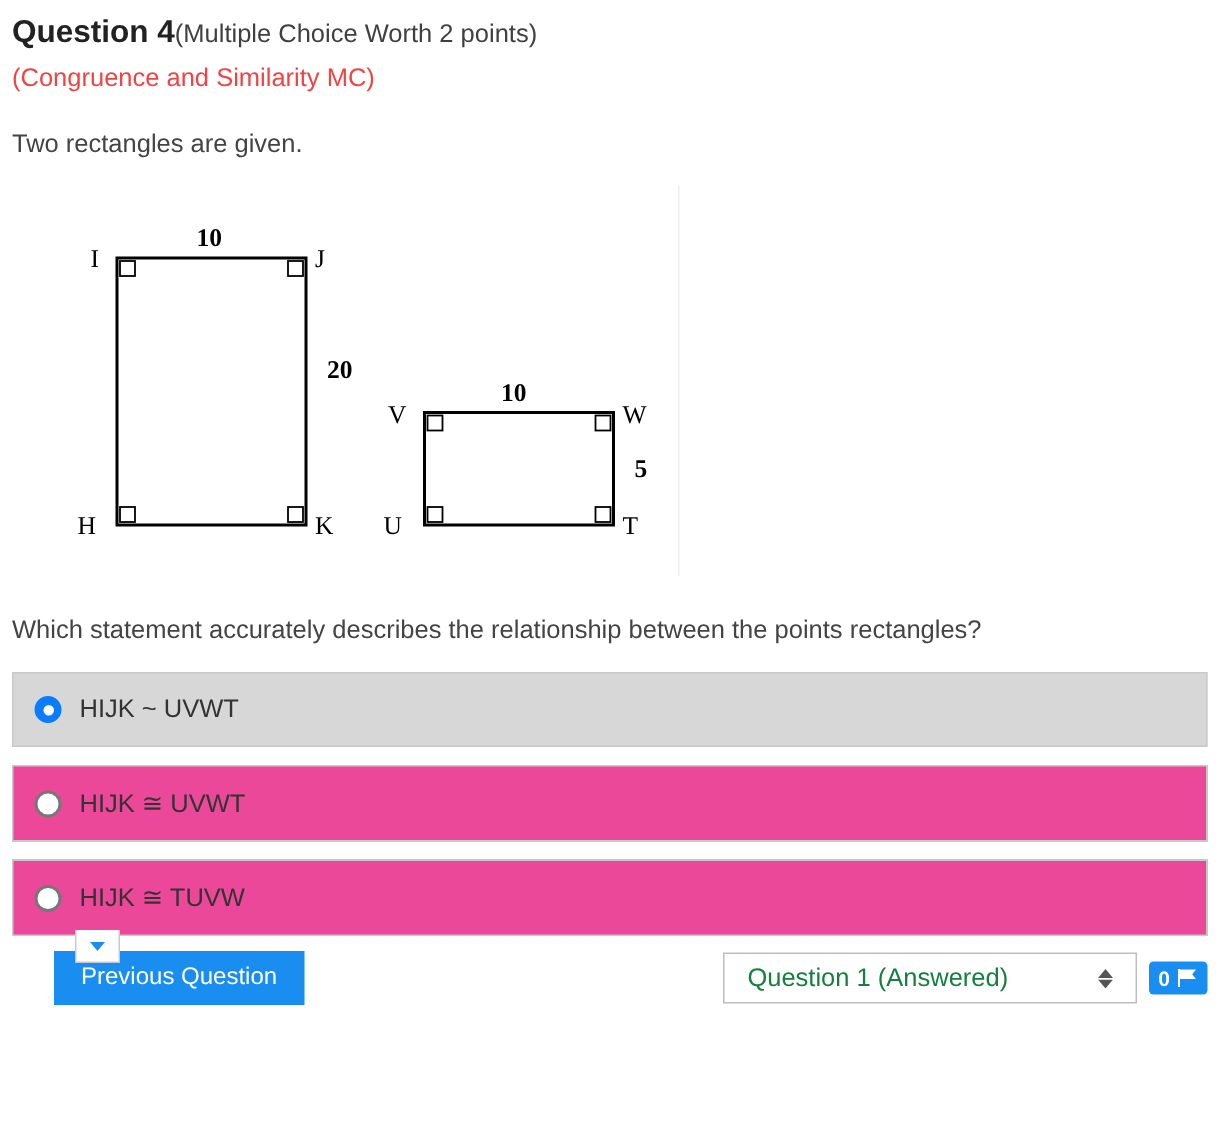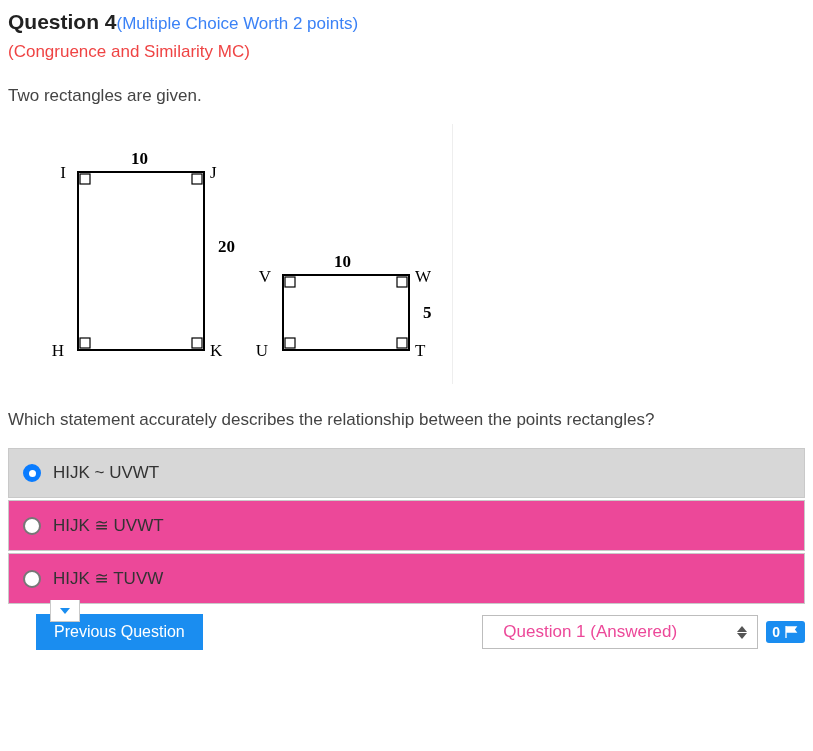--- a/index.html
+++ b/index.html
@@ -14,21 +14,21 @@
     .qheader {
       margin-bottom: 8px;
     }
     .qnum {
       font-weight: bold;
       font-size: 21px;
       color: #222;
     }
     .qworth {
       font-size: 17px;
-      color: #3b82f6;
+      color: #404040;
       margin-top: 28px;
     }
     .subhead {
       font-size: 17px;
       color: #ef4444;
       margin-bottom: 24px;
     }
     .body-text {
       font-size: 17px;
       color: #444;
@@ -41,21 +41,21 @@
       height: 260px;
       position: relative;
       margin-bottom: 26px;
     }
     .figure svg { display: block; }
     .qstem {
       font-size: 17px;
       color: #444;
       margin-bottom: 18px;
     }
-    .choices { display: flex; flex-direction: column; gap: 2px; justify-content: space-between; }
+    .choices { display: flex; flex-direction: column; gap: 12px; justify-content: space-between; }
     .choice {
       border: 1px solid #c9c9c9;
       padding: 14px 14px;
       display: flex;
       align-items: center;
       gap: 12px;
       cursor: pointer;
       background: #ec4899;
       width: 100%;
     }
@@ -120,25 +120,25 @@
       gap: 8px;
       margin-left: auto;
     }
     .qselect-box {
       border: 1px solid #bdbdbd;
       padding: 6px 10px;
       display: flex;
       align-items: center;
       gap: 60px;
       font-size: 17px;
-      color: #ec4899;
+      color: #15803d;
       background: #fff;
       cursor: pointer;
       min-width: 276px;
-      justify-content: flex-end;
+      justify-content: center;
     }
     .stepper {
       display:flex; flex-direction:column; gap:1px;
     }
     .stepper svg { display:block; }
     .flag-count {
       background: #1a8df0;
       color: #fff;
       border-radius: 3px;
       padding: 3px 6px;

